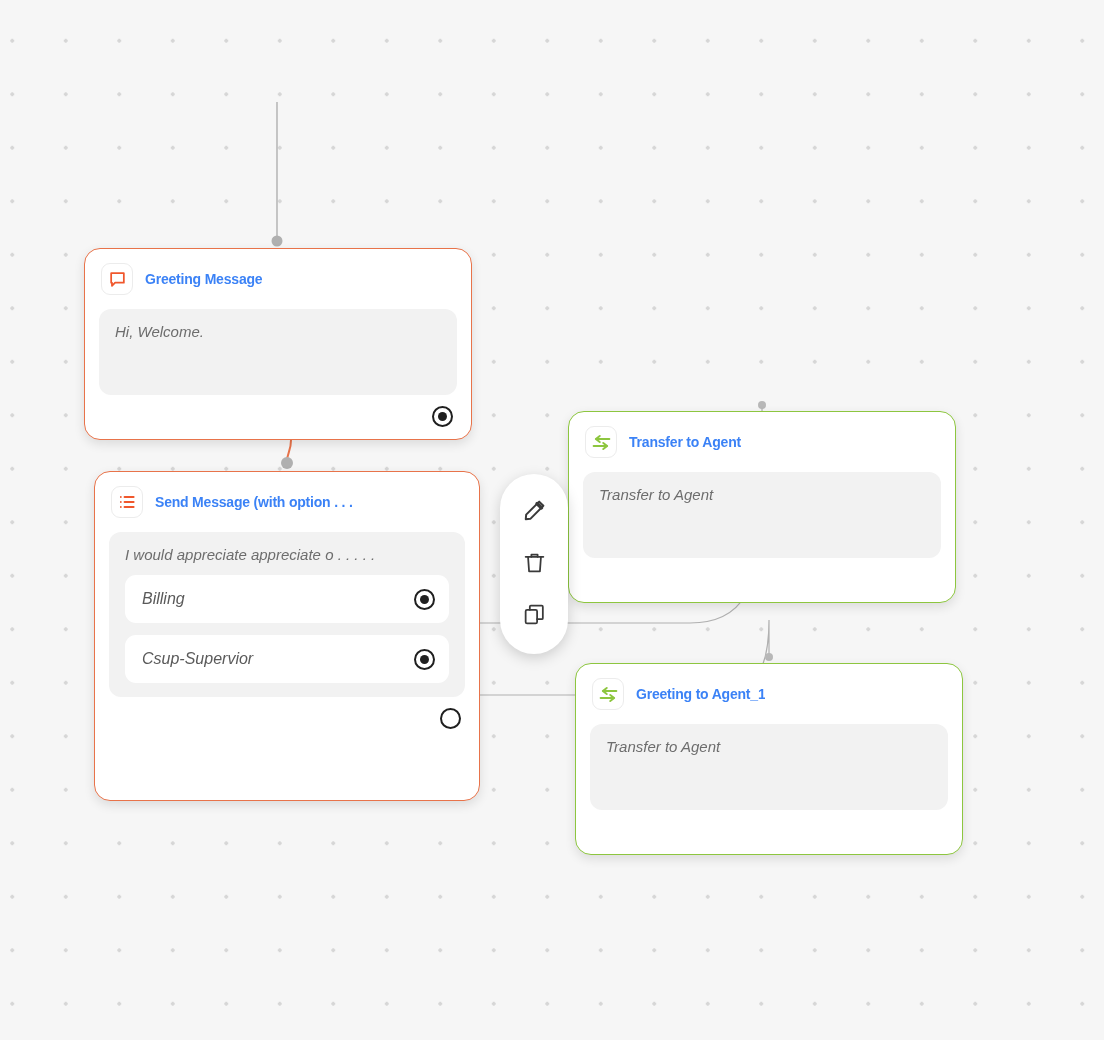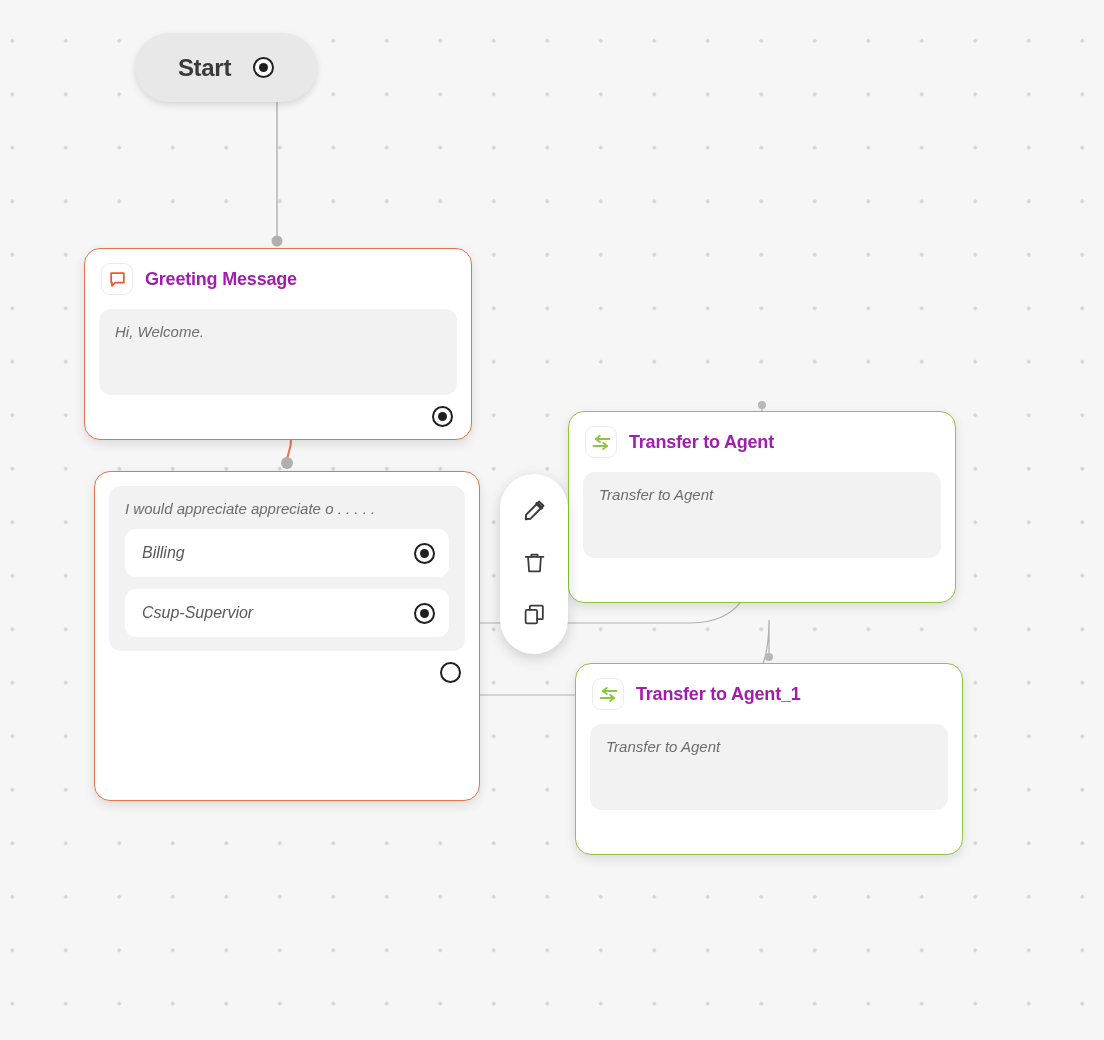--- a/index.html
+++ b/index.html
@@ -87,23 +87,23 @@
     width: 32px; height: 32px;
     border-radius: 9px;
     background: #ffffff;
     border: 1px solid #ececec;
     display: flex;
     align-items: center;
     justify-content: center;
     flex: none;
   }
   .node-title {
-    font-size: 18px;
+    font-size: 14px;
     font-weight: bold;
-    color: #a21caf;
+    color: #3b82f6;
     white-space: nowrap;
     overflow: hidden;
     letter-spacing: -0.2px;
   }
   .node-body {
     margin: 14px 14px 0 14px;
     background: #f2f2f2;
     border-radius: 12px;
     font-style: italic;
   }
@@ -181,43 +181,52 @@
     <path d="M 291 440 C 291 452, 287 452, 287 462" fill="none" stroke="#e8734a" stroke-width="2"></path>
     <circle cx="287" cy="463" r="6" fill="#b0b0b0"></circle>
 
     <path d="M 437 623 L 690 623 C 742 623, 762 590, 762 500 L 762 406" fill="none" stroke="#b0b0b0" stroke-width="1.2"></path>
     <circle cx="762" cy="405" r="4" fill="#b8b8b8"></circle>
 
     <path d="M 437 695 L 700 695 C 752 695, 769 678, 769 620 L 769 658" fill="none" stroke="#b0b0b0" stroke-width="1.2"></path>
     <circle cx="769" cy="657" r="4" fill="#b8b8b8"></circle>
   </svg>
 
-  <div class="start-node">
-    <span class="start-label">Start</span>
-    <span class="handle-ring filled"></span>
-  </div>
 
   <div class="node orange" id="node-greeting">
     <div class="node-head">
       <span class="node-icon">
         <svg width="19" height="19" viewBox="0 0 24 24" fill="none" stroke="#f0572c" stroke-width="2.2" stroke-linejoin="round">
           <path d="M4 4 H20 V16 H9 L5 20 V16 H4 Z"></path>
         </svg>
       </span>
       <span class="node-title">Greeting Message</span>
     </div>
     <div class="node-body">
       <div class="body-text">Hi, Welcome.</div>
     </div>
     <div class="node-foot">
       <span class="handle-ring filled"></span>
     </div>
   </div>
 
   <div class="node orange" id="node-send">
+    <div class="node-head">
+      <span class="node-icon">
+        <svg width="20" height="20" viewBox="0 0 24 24" fill="none" stroke="#f0572c" stroke-width="2.2" stroke-linecap="round">
+          <line x1="9" y1="6" x2="20" y2="6"></line>
+          <line x1="9" y1="12" x2="20" y2="12"></line>
+          <line x1="9" y1="18" x2="20" y2="18"></line>
+          <circle cx="4.6" cy="6" r="1.1" fill="#f0572c" stroke="none"></circle>
+          <circle cx="4.6" cy="12" r="1.1" fill="#f0572c" stroke="none"></circle>
+          <circle cx="4.6" cy="18" r="1.1" fill="#f0572c" stroke="none"></circle>
+        </svg>
+      </span>
+      <span class="node-title">Send Message (with option . . .</span>
+    </div>
     <div class="node-body">
       <div class="body-text">I would appreciate appreciate o . . . . .</div>
 
       <div class="option-row">
         <span class="option-label">Billing</span>
         <span class="handle-ring filled"></span>
       </div>
 
       <div class="option-row">
         <span class="option-label">Csup-Supervior</span>
@@ -249,21 +258,21 @@
   <div class="node green" id="node-transfer-2">
     <div class="node-head">
       <span class="node-icon">
         <svg width="21" height="21" viewBox="0 0 24 24" fill="none" stroke="#8dc63f" stroke-width="2.2" stroke-linecap="round" stroke-linejoin="round">
           <line x1="21" y1="8" x2="6" y2="8"></line>
           <polyline points="10,4.5 5.5,8 10,11.5"></polyline>
           <line x1="3" y1="16" x2="18" y2="16"></line>
           <polyline points="14,12.5 18.5,16 14,19.5"></polyline>
         </svg>
       </span>
-      <span class="node-title">Transfer to Agent_1</span>
+      <span class="node-title">Greeting to Agent_1</span>
     </div>
     <div class="node-body">
       <div class="body-text">Transfer to Agent</div>
     </div>
   </div>
 
   <div id="node-toolbar">
     <div class="tool-btn">
       <span>
         <svg width="25" height="25" viewBox="0 0 24 24" fill="none" stroke="#3a3a3a" stroke-width="1.9" stroke-linecap="round" stroke-linejoin="round">

